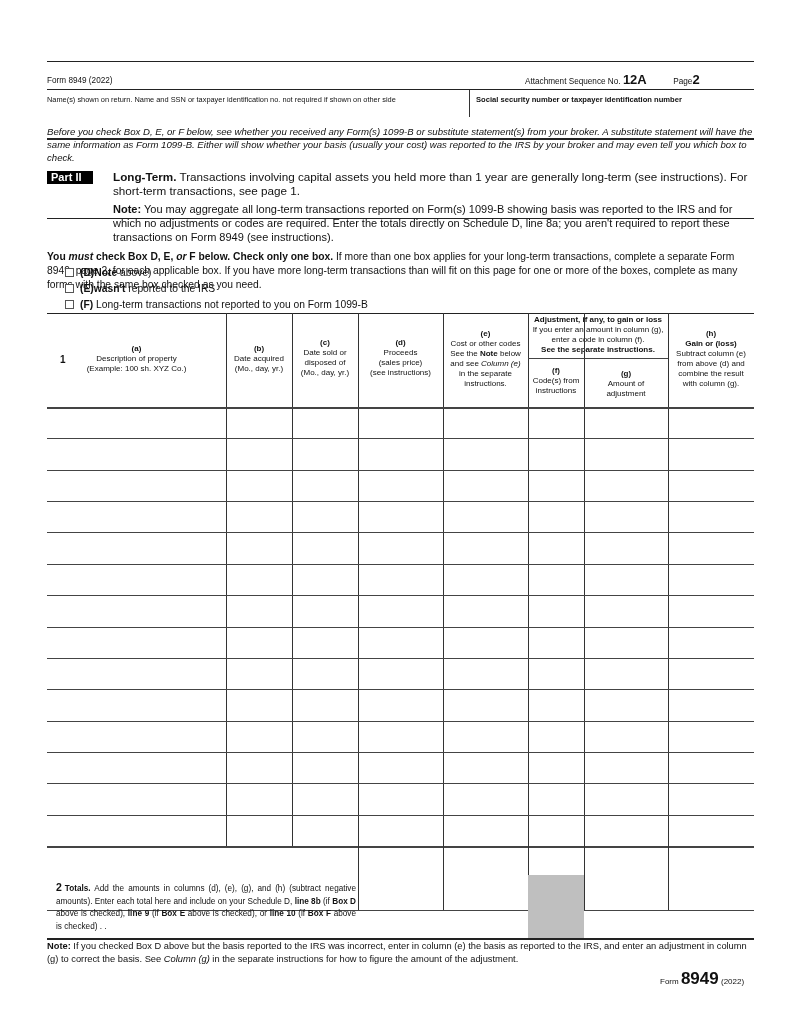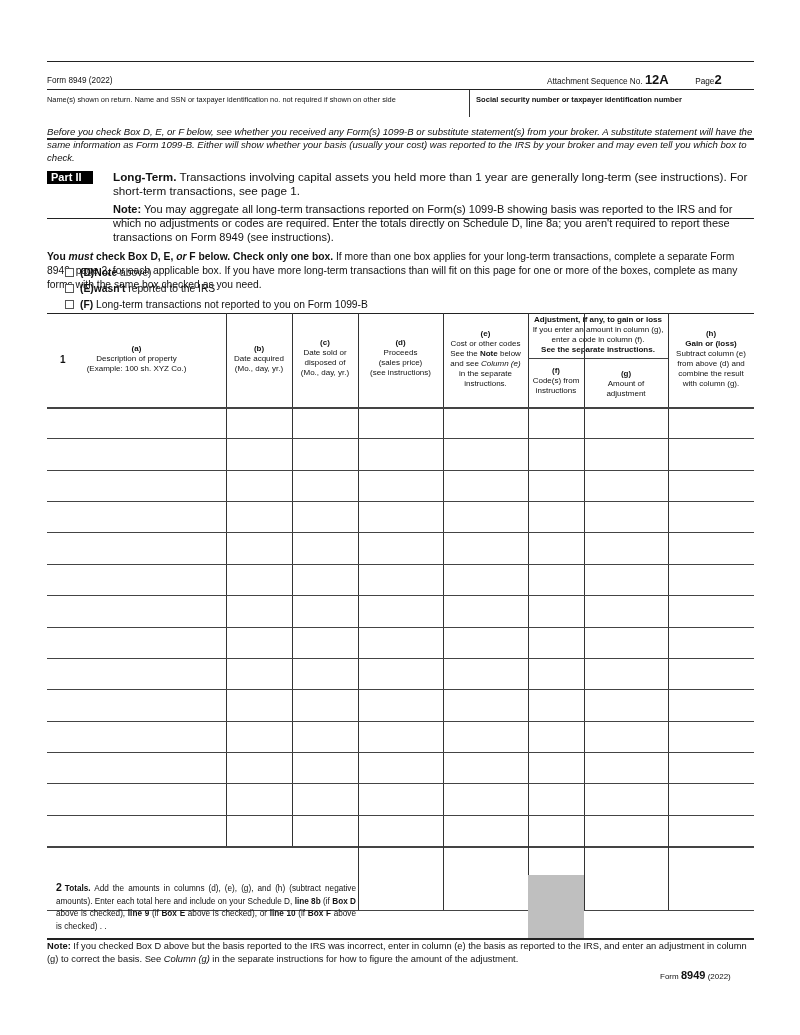--- a/index.html
+++ b/index.html
@@ -4,21 +4,21 @@
 <style>
   html, body { margin:0; padding:0; background:#fff; }
   body { width:800px; height:1035px; position:relative; overflow:hidden;
          font-family:"Liberation Sans", sans-serif; color:#111; }
   .abs { position:absolute;margin-top:28px; }
   .hr { position:absolute; left:47px; width:707px; background:#222; }
   .ital { font-style:italic; }
   .b { font-weight:bold; }
 
   #hdr-left { left:47px; top:48px; font-size:8.2px; }
-  #hdr-right { left:547px; top:44px; font-size:8.2px; white-space:nowrap; }
+  #hdr-right { left:525px; top:44px; font-size:8.2px; white-space:nowrap; }
   #hdr-right .big { font-size:13px; font-weight:bold; }
   #names-label { left:47px; top:67px; font-size:7.4px; }
   #ssn-label { left:476px; top:67px; font-size:7.6px; font-weight:bold; }
   #names-divider { left:469px; top:61px; width:1px; height:28px; background:#333; }
 
   #intro { left:47px; top:97px; width:710px; font-size:9.6px; line-height:13px; font-style:italic; }
 
   #part-badge { left:47px; top:143px; width:46px; height:13px; background:#000; color:#fff;
                 font-size:11px; font-weight:bold; line-height:13px; padding-left:4px; box-sizing:border-box; }
   #part-text { left:113px; top:142px; width:645px; font-size:11.7px; line-height:14px; }
@@ -35,21 +35,21 @@
   .colhead { position:absolute; text-align:center; font-size:8px; line-height:10px; }
   .cell { position:absolute; box-sizing:border-box; cursor:text; pointer-events:auto; }
   #line1-num { left:60px; top:326px; font-size:10px; font-weight:bold; }
 
   #totals-text { left:56px; top:853px; width:300px; font-size:8.2px; line-height:12.5px; text-align:justify; }
   #totals-text .num { font-size:10.5px; font-weight:bold; margin-right:3px; }
   #shaded { left:528px; top:847px; width:56px; height:63px; background:#bfbfbf; }
 
   #bottom-note { left:47px; top:912px; width:710px; font-size:9.3px; line-height:13px; }
   #footer { left:660px; top:941px; font-size:8px; white-space:nowrap; }
-  #footer .big { font-size:11px; font-weight:bold; }
+  #footer .big { font-size:17px; font-weight:bold; }
 </style>
 </head>
 <body>
 
 <div class="abs" id="hdr-left">Form 8949 (2022)</div>
 <div class="abs" id="hdr-right">
   <span>Attachment Sequence No.</span>
   <span class="big">12A</span>
   <span style="display:inline-block;width:22px"></span>
   <span>Page</span><span class="big">2</span>

